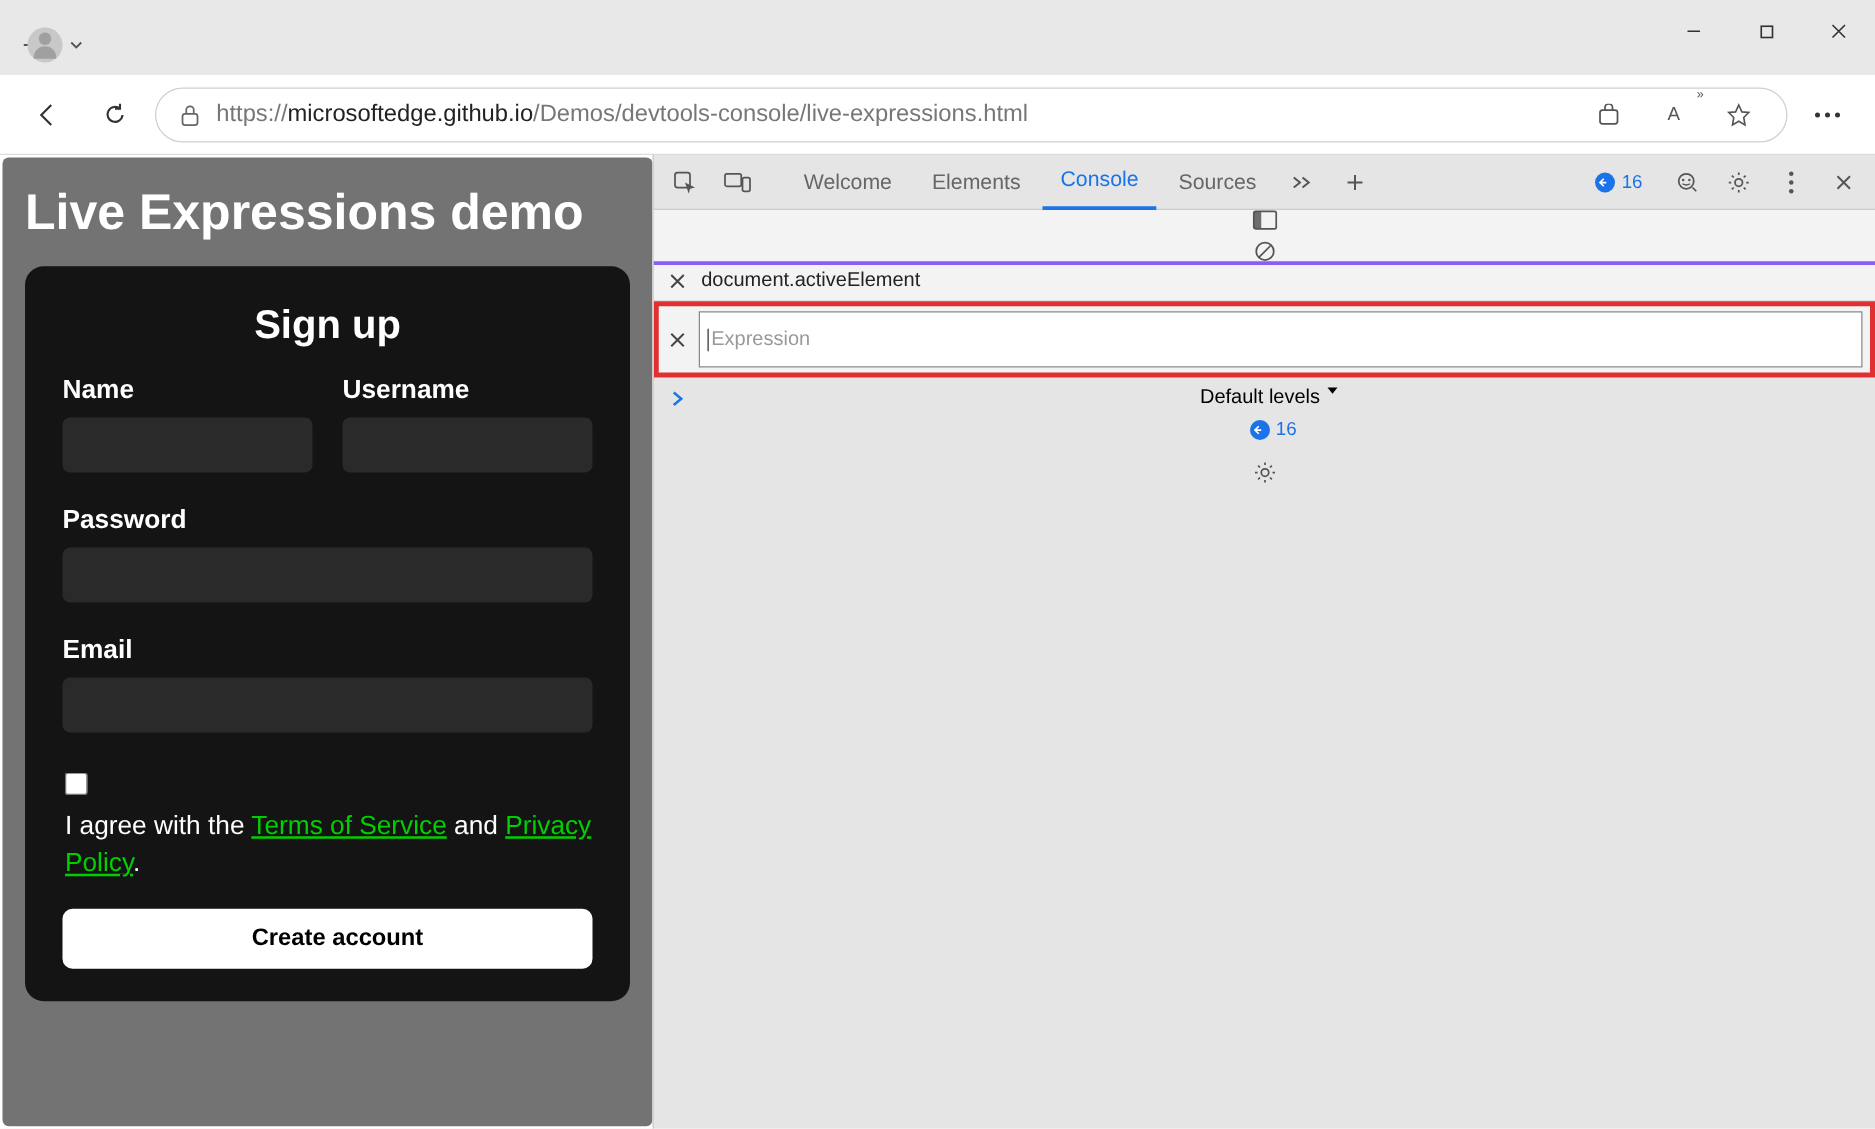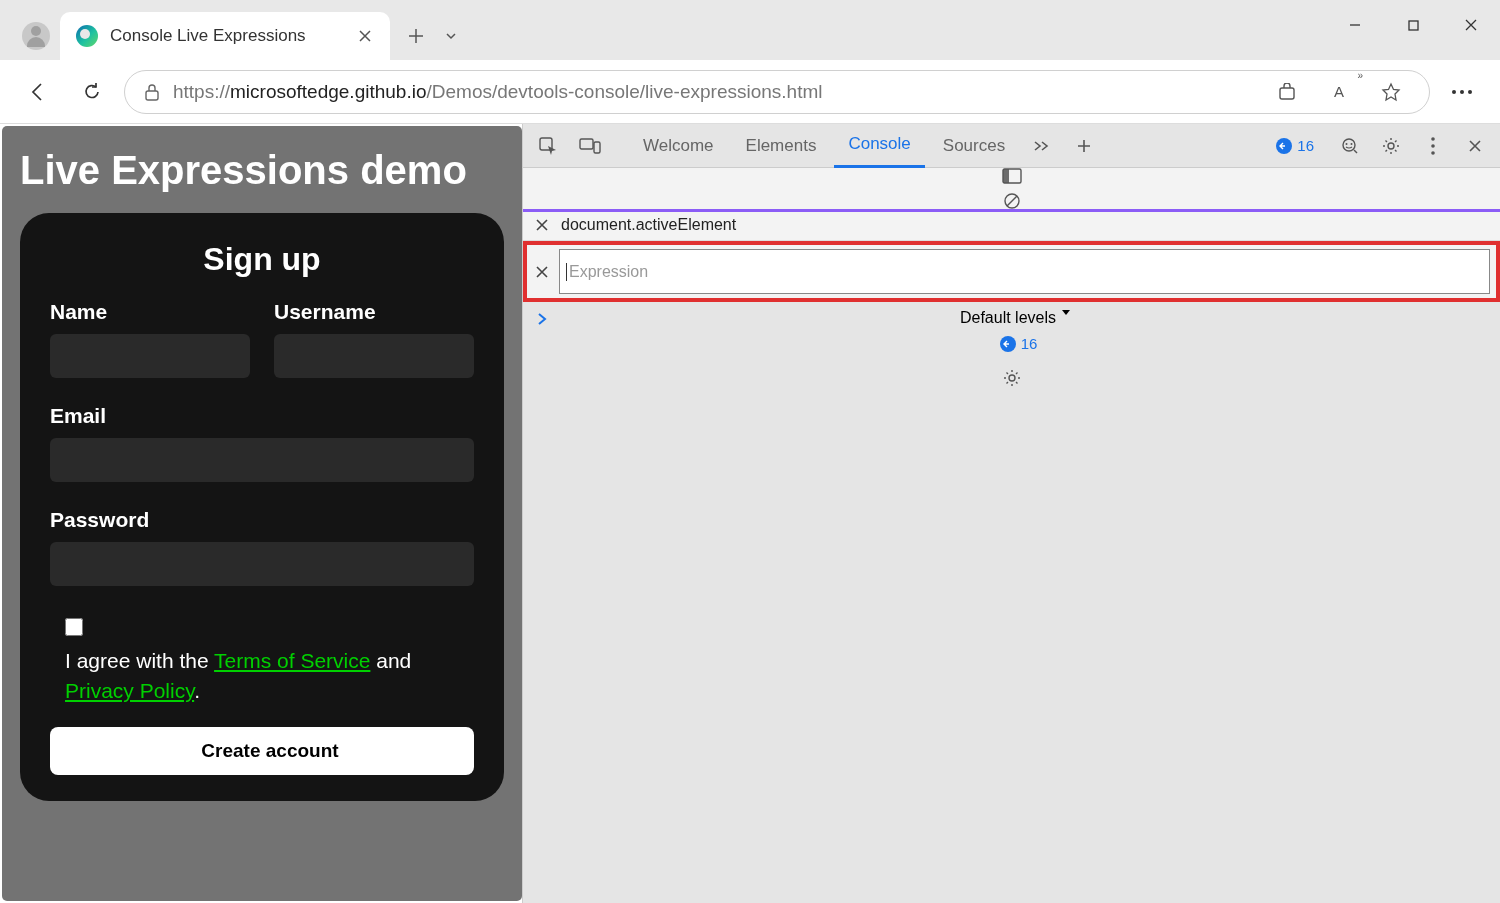--- a/index.html
+++ b/index.html
@@ -27,28 +27,28 @@
 .url-text { color: #777; }
 .url-domain { color: #222; }
 .addr-icon { width: 40px; height: 40px; display: flex; align-items: center; justify-content: center; color: #555; }
 .more-btn { width: 44px; height: 44px; display: flex; align-items: center; justify-content: center; color: #333; }
 
 .content-area { display: flex; height: calc(100% - 124px); }
 
 
 .page-pane { width: 520px; background: #737373; padding: 18px; color: #fff; overflow: auto; border-radius: 5px; margin: 2px 0 2px 2px; }
 .page-h1 { font-size: 40px; font-weight: 700; margin: 4px 0 20px 0; }
-.signup-card { background: #141414; border-radius: 29px; padding: 28px 30px 26px 30px; }
+.signup-card { background: #141414; border-radius: 15px; padding: 28px 30px 26px 30px; }
 .signup-title { font-size: 32px; font-weight: 700; text-align: center; margin-bottom: 22px; }
 .form-row { display: flex; gap: 24px; margin-bottom: 26px; }
 .form-col { flex: 1; }
 .form-label { font-size: 21px; font-weight: 600; margin-bottom: 10px; display: block; }
 .form-input { width: 100%; height: 44px; background: #2a2a2a; border: none; border-radius: 6px; color: #fff; padding: 0 10px; font-size: 16px; }
 .full { width: 100%; }
-.terms-row { display:flex; align-items:flex-start; gap:10px; font-size: 21px; margin: 14px 0 20px 15px; flex-wrap:wrap; line-height:1.45;justify-content:space-between; }
+.terms-row { display:flex; align-items:flex-start; gap:10px; font-size: 21px; margin: 14px 0 20px 2px; flex-wrap:wrap; line-height:1.45;justify-content:space-between; }
 .terms-check { width: 18px; height: 18px; margin-top: 6px; }
 .terms-link { color: #00d000; text-decoration: underline; }
 .create-btn { width: 100%; height: 48px; background: #fff; color: #000; border: none; border-radius: 8px; font-size: 19px; font-weight: 700; cursor: pointer; padding-left: 16px; }
 
 
 .devtools { flex: 1; background: #e5e5e5; border-left: 1px solid #ccc; display: flex; flex-direction: column; font-size: 16px; }
 
 .dt-tabs { height: 44px; display: flex; align-items: center; border-bottom: 1px solid #ccc; padding: 0 6px; gap: 4px; }
 .dt-icon-btn { width: 38px; height: 38px; display: flex; align-items: center; justify-content: center; color: #555; border-radius: 4px; cursor:pointer; }
 .dt-tab { padding: 0 14px; height: 44px; display: flex; align-items: center; color: #666; cursor: pointer; font-size: 17px; }
@@ -78,29 +78,20 @@
 
 .prompt-row { padding: 10px 14px; color: #1a73e8; }
 
 svg { display: block; }
 </style>
 </head>
 <body>
 
 <div class="titlebar">
   <div class="profile-icon"></div>
-  <div class="tab">
-    <div class="tab-favicon"></div>
-    <div class="tab-title">Console Live Expressions</div>
-    <div class="tab-close">
-      <svg width="14" height="14" viewBox="0 0 14 14">
-          <path d="M2 2 L12 12 M12 2 L2 12" stroke="currentColor" stroke-width="1.5"></path>
-        </svg>
-    </div>
-  </div>
   <div class="newtab">
     <svg width="16" height="16" viewBox="0 0 16 16">
         <path d="M8 1 V15 M1 8 H15" stroke="currentColor" stroke-width="1.5"></path>
       </svg>
   </div>
   <div class="tabdrop">
     <svg width="12" height="12" viewBox="0 0 12 12">
         <path d="M2 4 L6 8 L10 4" stroke="currentColor" stroke-width="1.5" fill="none"></path>
       </svg>
   </div>
@@ -183,29 +174,29 @@
           <input class="form-input" style="">
         </div>
         <div class="form-col">
           <label class="form-label">Username</label>
           <input class="form-input" style="">
         </div>
       </div>
 
       <div class="form-row">
         <div class="form-col full">
+          <label class="form-label">Password</label>
+          <input type="password" class="form-input" style="">
+        </div>
+      </div>
+
+      <div class="form-row">
+        <div class="form-col full">
           <label class="form-label">Email</label>
           <input class="form-input" id="email" style="">
-        </div>
-      </div>
-
-      <div class="form-row">
-        <div class="form-col full">
-          <label class="form-label">Password</label>
-          <input type="password" class="form-input" style="">
         </div>
       </div>
 
       <div class="terms-row">
         <input type="checkbox" class="terms-check" style="">
         <span>
           <span>I agree with the </span><a href="#" class="terms-link">Terms of Service</a><span> and </span><a href="#" class="terms-link">Privacy Policy</a><span>.</span>
         </span>
       </div>
 

